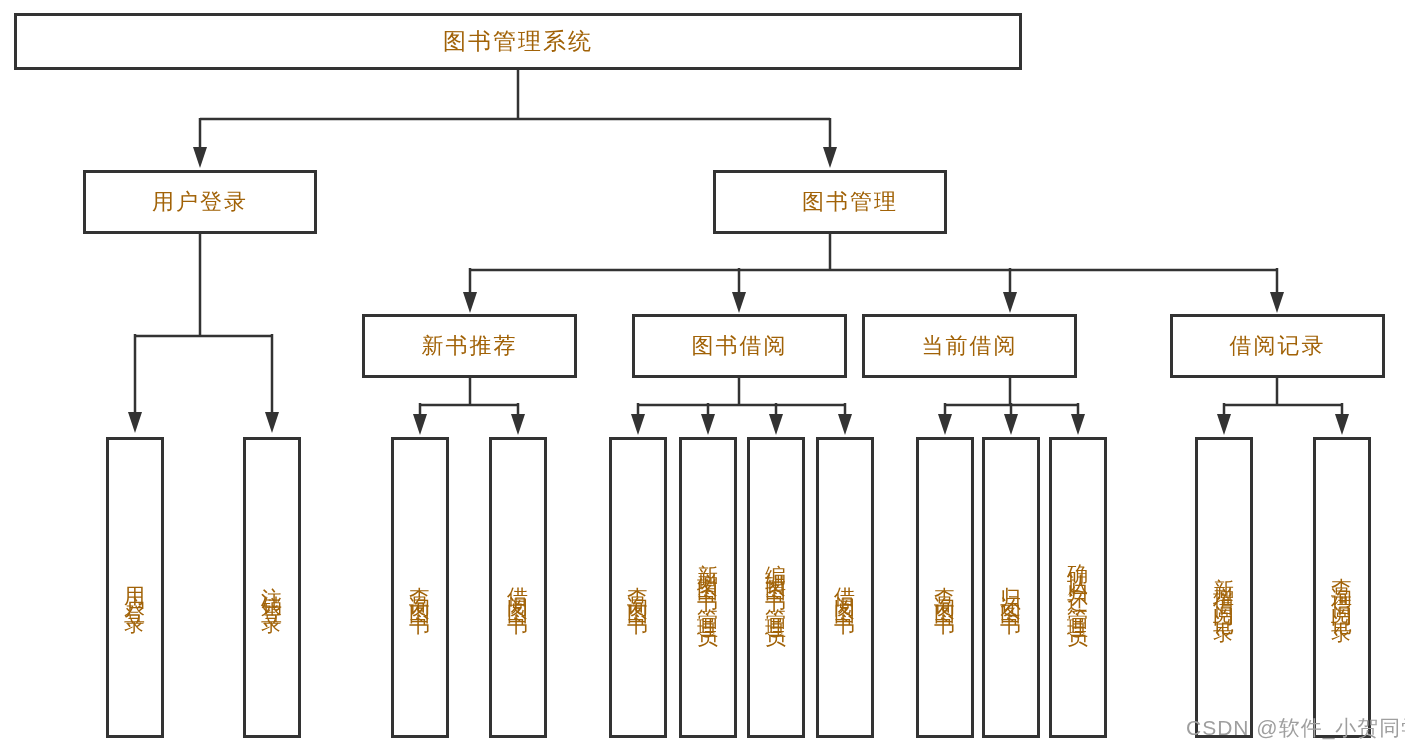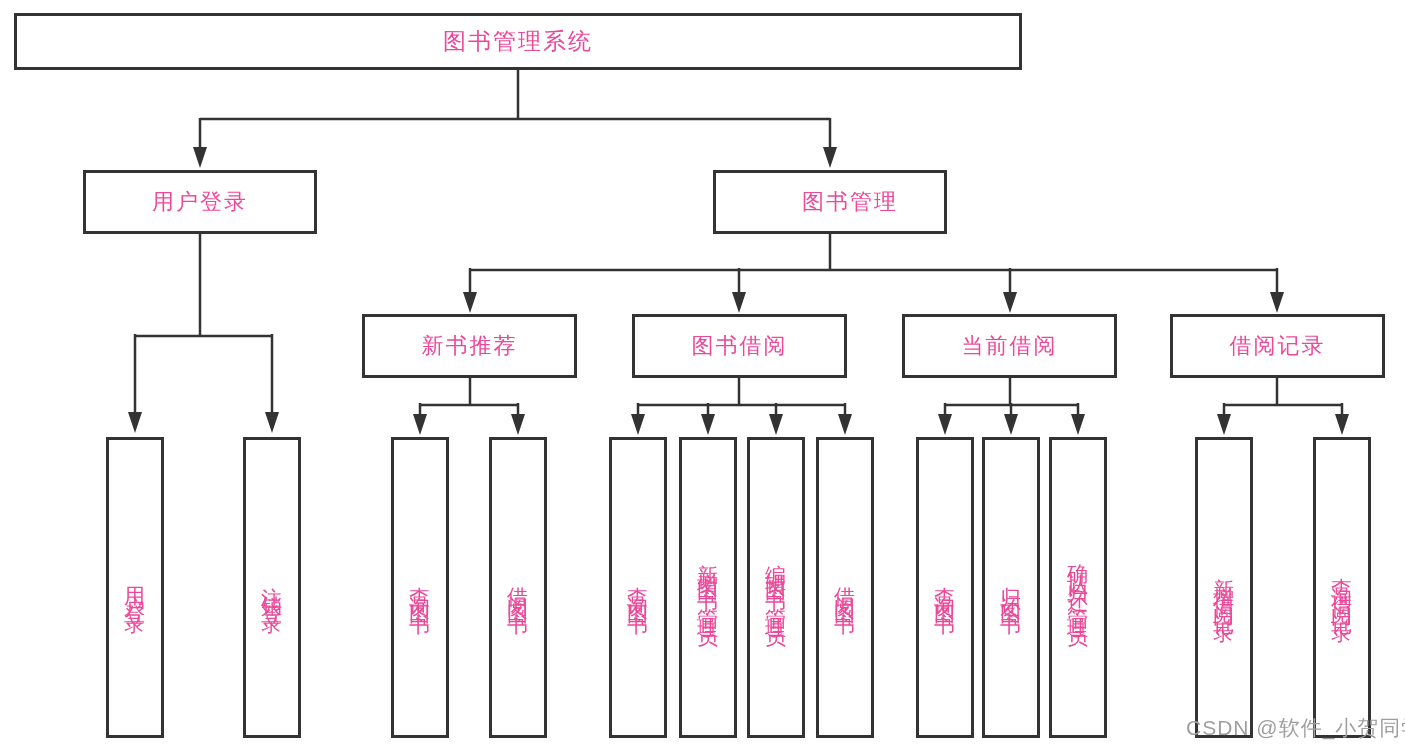--- a/index.html
+++ b/index.html
@@ -10,21 +10,21 @@
     font-family:"Liberation Sans","DejaVu Sans",sans-serif;
     overflow:hidden;
   }
   #wires{position:absolute;left:0;top:0;z-index:1;}
   .node{
     position:absolute;
     background:#ffffff;
     border:3px solid #333333;
     box-sizing:border-box;
     display:flex;align-items:center;justify-content:center;
-    color:#ec4899;
+    color:#a16207;
     z-index:2;
   }
   .node span{white-space:nowrap;}
   .hbox span{letter-spacing:2px;}
   .root{left:14px;top:13px;width:1008px;height:57px;font-size:23px;}
   .lvl2{top:170px;width:234px;height:64px;font-size:22px;}
   .lvl3{top:314px;width:215px;height:64px;font-size:22px;}
   .leaf{
     top:437px;width:58px;height:301px;font-size:21px;
   }
@@ -122,21 +122,21 @@
   <div class="node lvl2 hbox" style="left:713px;padding-left:40px;">
     <span>图书管理</span>
   </div>
 
   <div class="node lvl3 hbox" style="left:362px;">
     <span>新书推荐</span>
   </div>
   <div class="node lvl3 hbox" style="left:632px;">
     <span>图书借阅</span>
   </div>
-  <div class="node lvl3 hbox" style="left:902px;">
+  <div class="node lvl3 hbox" style="left:862px;">
     <span>当前借阅</span>
   </div>
   <div class="node lvl3 hbox" style="left:1170px;">
     <span>借阅记录</span>
   </div>
 
   <div class="node leaf" style="left:106px;">
     <span>用户登录</span>
   </div>
   <div class="node leaf" style="left:243px;">

